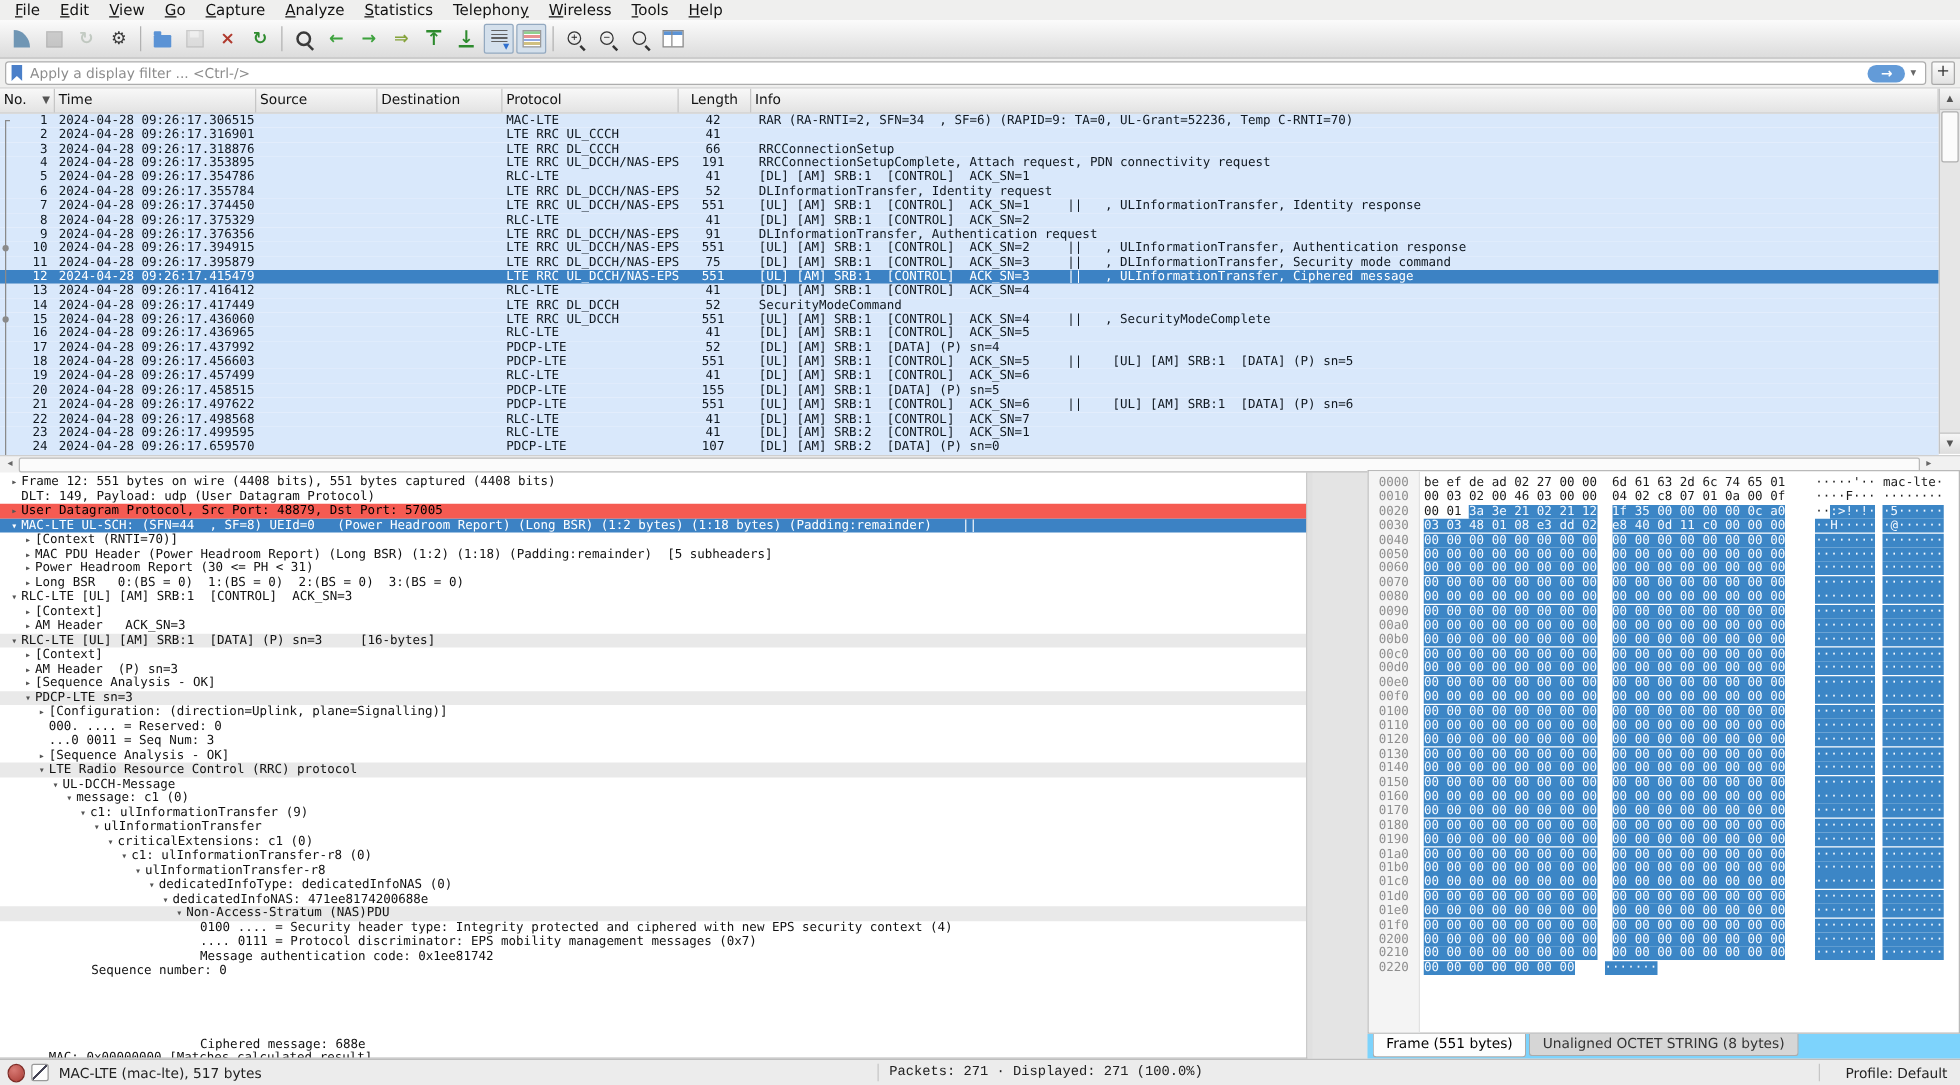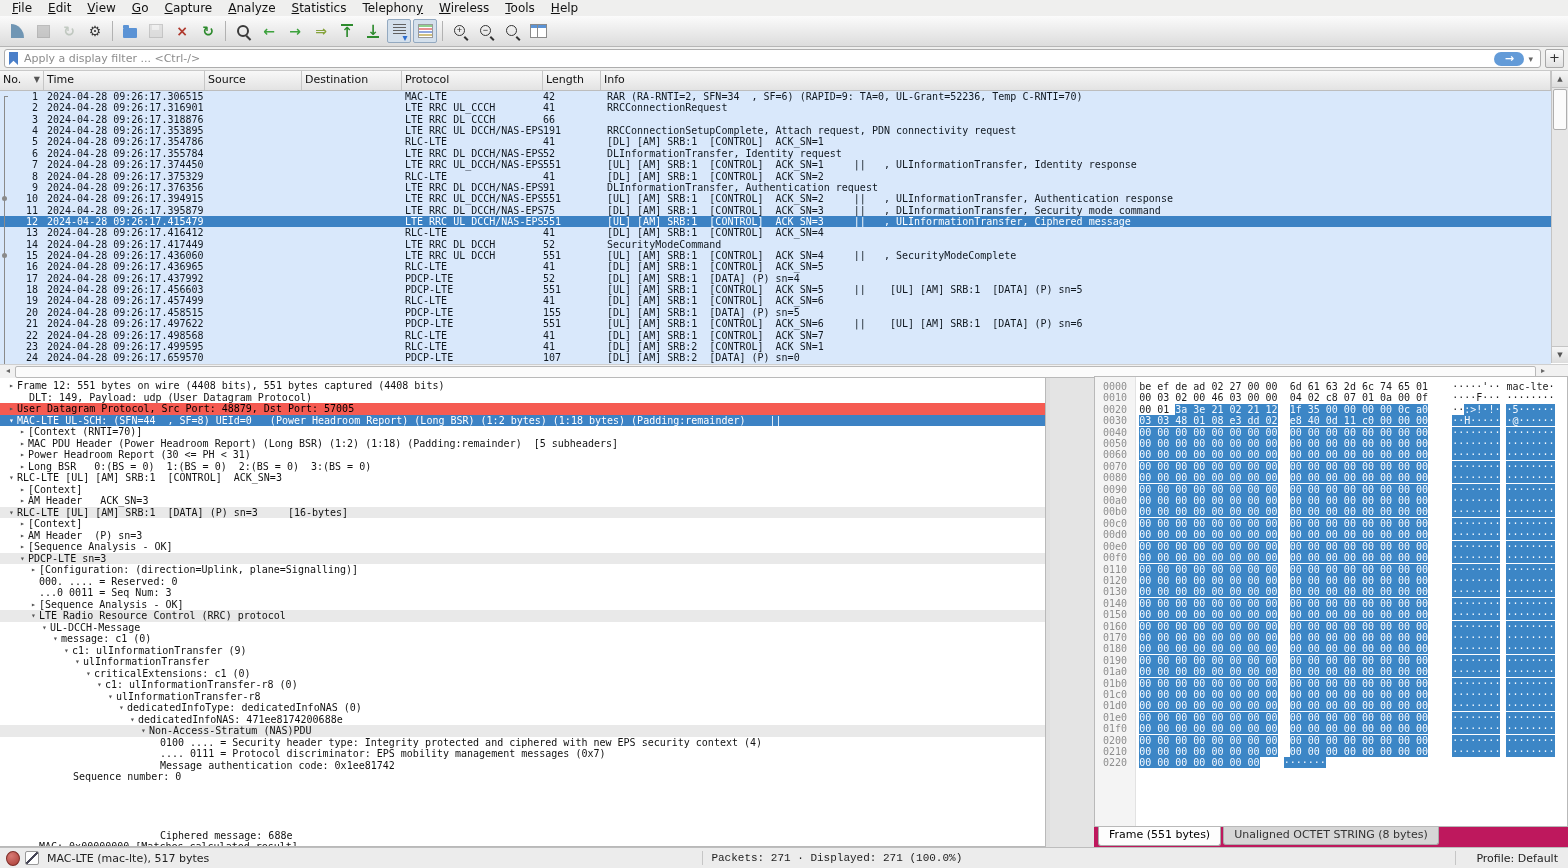--- a/index.html
+++ b/index.html
@@ -56,21 +56,21 @@
   .pl-header .cell{border-right:1px solid #c6c6c6;padding-left:3px;box-sizing:border-box;overflow:hidden;white-space:nowrap;}
   .pl-body{height:273px;overflow:hidden;position:relative;background:#fff;padding-right:17px;}
   .plrow{display:flex;height:11.37px;background:#d9e8fb;color:#101820;font-family:"DejaVu Sans Mono",monospace;font-size:10px;line-height:11.4px;white-space:pre;}
   .plrow.sel{background:#3c82c4;color:#fff;}
   .plrow .cell{box-sizing:border-box;overflow:hidden;flex:0 0 auto;}
   .c0{width:44px;text-align:right;padding-right:6px;}
   .c1{width:161px;padding-left:3px;}
   .c2{width:97px;}
   .c3{width:100px;}
   .c4{width:141px;padding-left:3px;}
-  .c5{width:58px;text-align:left;padding-right:3px;}
+  .c5{width:58px;text-align:center;padding-right:3px;}
   .c6{flex:1 1 auto !important;padding-left:6px;}
   .hc0{width:44px;position:relative;}
   .sortglyph{position:absolute;right:3px;top:0;font-size:8px;color:#555;}
   .gutterline{position:absolute;left:4px;width:1px;background:#8a8a8a;}
   .guttercorner{position:absolute;left:4px;height:1px;width:4px;background:#8a8a8a;}
   .gutterdot{position:absolute;left:2px;width:5px;height:5px;border-radius:50%;background:#8a8a8a;}
   .pl-vscroll{position:absolute;top:0;right:0;width:17px;height:292px;background:#e6e6e6;border-left:1px solid #c4c4c4;box-sizing:border-box;}
   .vbtn{height:16px;text-align:center;font-size:7px;line-height:16px;color:#555;background:linear-gradient(#f6f6f6,#dddddd);border-bottom:1px solid #c4c4c4;}
   .vbtn.bottom{position:absolute;bottom:0;left:0;right:0;border-top:1px solid #c4c4c4;border-bottom:none;}
   .vthumb{position:absolute;left:1px;right:1px;top:18px;height:39px;background:#fbfbfb;border:1px solid #aeaeae;border-radius:2px;}
@@ -89,21 +89,21 @@
   .dline.bgblue .arrow{color:#fff;}
   .dline.bggray{background:#e9e9e9;}
   .splitter{width:4px;flex:0 0 auto;background:#e0e0e0;}
   .bytespane{flex:1 1 auto;display:flex;flex-direction:column;min-width:0;padding-left:44px;}
   .hexview{flex:1 1 auto;background:#fff;border:1px solid #b9b9b9;box-sizing:border-box;overflow:hidden;padding:4px 0 0 8px;position:relative;}
   .hexgutter{position:absolute;left:0;top:0;bottom:0;width:40px;background:#f4f4f4;border-right:1px solid #e2e2e2;}
   .hexrow{position:relative;height:11.42px;line-height:11.45px;font-family:"DejaVu Sans Mono",monospace;font-size:10px;white-space:pre;color:#1c1c1c;}
   .hexrow .off{color:#8e8e8e;}
   .hexrow .sel{background:#3c86c6;color:#f4f9ff;}
   
-  .btabs{height:20px;flex:0 0 auto;display:flex;align-items:flex-start;background:#be185d;padding-left:4px;}
+  .btabs{height:20px;flex:0 0 auto;display:flex;align-items:flex-start;background:#7dd3fc;padding-left:4px;}
   .btab{height:17px;line-height:16px;font-size:11px;padding:0 10px;border:1px solid #ababab;border-top:none;
         border-radius:0 0 3px 3px;background:#d6d6d6;color:#333;margin-right:2px;}
   .btab.active{background:#fdfdfd;color:#000;height:18px;}
   
   .statusbar{height:20px;flex:0 0 auto;background:#ececec;border-top:1px solid #bdbdbd;display:flex;align-items:center;font-size:11px;color:#222;}
   .expert{width:12px;height:13px;border-radius:50%;background:radial-gradient(circle at 35% 30%,#d87a74,#a93c35);border:1px solid #7e2c27;margin:0 5px 0 6px;flex:0 0 auto;}
   .commentic{width:12px;height:12px;background:linear-gradient(135deg,#fdfdfd 42%,#445 42%,#445 55%,#fdfdfd 55%),#f6f6f6;border:1px solid #999;border-radius:2px;margin-right:8px;flex:0 0 auto;}
   .sb-left{flex:0 0 auto;}
   .sb-fill1{flex:1 1 auto;}
   .sb-sep{width:1px;height:14px;background:#c6c6c6;margin:0 8px;}
@@ -217,22 +217,22 @@
         <div class="cell hc0">No.<span class="sortglyph">▼</span></div>
         <div class="cell c1">Time</div>
         <div class="cell c2">Source</div>
         <div class="cell c3">Destination</div>
         <div class="cell c4">Protocol</div>
         <div class="cell c5">Length</div>
         <div class="cell c6 c6" style="flex: 1 1 auto;">Info</div>
       </div>
     <div class="pl-body" id="plbody">
         <div class="plrow"><div class="cell c0">1</div><div class="cell c1">2024-04-28 09:26:17.306515</div><div class="cell c2"></div><div class="cell c3"></div><div class="cell c4">MAC-LTE</div><div class="cell c5">42</div><div class="cell c6">RAR (RA-RNTI=2, SFN=34  , SF=6) (RAPID=9: TA=0, UL-Grant=52236, Temp C-RNTI=70)</div></div>
-        <div class="plrow"><div class="cell c0">2</div><div class="cell c1">2024-04-28 09:26:17.316901</div><div class="cell c2"></div><div class="cell c3"></div><div class="cell c4">LTE RRC UL_CCCH</div><div class="cell c5">41</div><div class="cell c6">RRCConnectionRequest</div></div>
-        <div class="plrow"><div class="cell c0">3</div><div class="cell c1">2024-04-28 09:26:17.318876</div><div class="cell c2"></div><div class="cell c3"></div><div class="cell c4">LTE RRC DL_CCCH</div><div class="cell c5">66</div></div>
+        <div class="plrow"><div class="cell c0">2</div><div class="cell c1">2024-04-28 09:26:17.316901</div><div class="cell c2"></div><div class="cell c3"></div><div class="cell c4">LTE RRC UL_CCCH</div><div class="cell c5">41</div></div>
+        <div class="plrow"><div class="cell c0">3</div><div class="cell c1">2024-04-28 09:26:17.318876</div><div class="cell c2"></div><div class="cell c3"></div><div class="cell c4">LTE RRC DL_CCCH</div><div class="cell c5">66</div><div class="cell c6">RRCConnectionSetup</div></div>
         <div class="plrow"><div class="cell c0">4</div><div class="cell c1">2024-04-28 09:26:17.353895</div><div class="cell c2"></div><div class="cell c3"></div><div class="cell c4">LTE RRC UL_DCCH/NAS-EPS</div><div class="cell c5">191</div><div class="cell c6">RRCConnectionSetupComplete, Attach request, PDN connectivity request</div></div>
         <div class="plrow"><div class="cell c0">5</div><div class="cell c1">2024-04-28 09:26:17.354786</div><div class="cell c2"></div><div class="cell c3"></div><div class="cell c4">RLC-LTE</div><div class="cell c5">41</div><div class="cell c6">[DL] [AM] SRB:1  [CONTROL]  ACK_SN=1</div></div>
         <div class="plrow"><div class="cell c0">6</div><div class="cell c1">2024-04-28 09:26:17.355784</div><div class="cell c2"></div><div class="cell c3"></div><div class="cell c4">LTE RRC DL_DCCH/NAS-EPS</div><div class="cell c5">52</div><div class="cell c6">DLInformationTransfer, Identity request</div></div>
         <div class="plrow"><div class="cell c0">7</div><div class="cell c1">2024-04-28 09:26:17.374450</div><div class="cell c2"></div><div class="cell c3"></div><div class="cell c4">LTE RRC UL_DCCH/NAS-EPS</div><div class="cell c5">551</div><div class="cell c6">[UL] [AM] SRB:1  [CONTROL]  ACK_SN=1     ||   , ULInformationTransfer, Identity response</div></div>
         <div class="plrow"><div class="cell c0">8</div><div class="cell c1">2024-04-28 09:26:17.375329</div><div class="cell c2"></div><div class="cell c3"></div><div class="cell c4">RLC-LTE</div><div class="cell c5">41</div><div class="cell c6">[DL] [AM] SRB:1  [CONTROL]  ACK_SN=2</div></div>
         <div class="plrow"><div class="cell c0">9</div><div class="cell c1">2024-04-28 09:26:17.376356</div><div class="cell c2"></div><div class="cell c3"></div><div class="cell c4">LTE RRC DL_DCCH/NAS-EPS</div><div class="cell c5">91</div><div class="cell c6">DLInformationTransfer, Authentication request</div></div>
         <div class="plrow"><div class="cell c0">10</div><div class="cell c1">2024-04-28 09:26:17.394915</div><div class="cell c2"></div><div class="cell c3"></div><div class="cell c4">LTE RRC UL_DCCH/NAS-EPS</div><div class="cell c5">551</div><div class="cell c6">[UL] [AM] SRB:1  [CONTROL]  ACK_SN=2     ||   , ULInformationTransfer, Authentication response</div></div>
         <div class="plrow"><div class="cell c0">11</div><div class="cell c1">2024-04-28 09:26:17.395879</div><div class="cell c2"></div><div class="cell c3"></div><div class="cell c4">LTE RRC DL_DCCH/NAS-EPS</div><div class="cell c5">75</div><div class="cell c6">[DL] [AM] SRB:1  [CONTROL]  ACK_SN=3     ||   , DLInformationTransfer, Security mode command</div></div>
         <div class="plrow sel"><div class="cell c0">12</div><div class="cell c1">2024-04-28 09:26:17.415479</div><div class="cell c2"></div><div class="cell c3"></div><div class="cell c4">LTE RRC UL_DCCH/NAS-EPS</div><div class="cell c5">551</div><div class="cell c6">[UL] [AM] SRB:1  [CONTROL]  ACK_SN=3     ||   , ULInformationTransfer, Ciphered message</div></div>
         <div class="plrow"><div class="cell c0">13</div><div class="cell c1">2024-04-28 09:26:17.416412</div><div class="cell c2"></div><div class="cell c3"></div><div class="cell c4">RLC-LTE</div><div class="cell c5">41</div><div class="cell c6">[DL] [AM] SRB:1  [CONTROL]  ACK_SN=4</div></div>
@@ -260,21 +260,21 @@
     <div class="pl-vscroll">
       <div class="vbtn">▲</div>
       <div class="vthumb"></div>
       <div class="vbtn bottom">▼</div>
     </div>
   </div>
 
   <div class="main">
     <div class="details" id="details">
         <div class="dline" style="padding-left: 6px;"><span class="arrow">▸</span><span>Frame 12: 551 bytes on wire (4408 bits), 551 bytes captured (4408 bits)</span></div>
-        <div class="dline" style="padding-left: 18px;"><span class="arrow"></span><span>DLT: 149, Payload: udp (User Datagram Protocol)</span></div>
+        <div class="dline" style="padding-left: 6px;"><span class="arrow"></span><span>DLT: 149, Payload: udp (User Datagram Protocol)</span></div>
         <div class="dline bgred" style="padding-left: 6px;"><span class="arrow">▸</span><span>User Datagram Protocol, Src Port: 48879, Dst Port: 57005</span></div>
         <div class="dline bgblue" style="padding-left: 6px;"><span class="arrow">▾</span><span>MAC-LTE UL-SCH: (SFN=44  , SF=8) UEId=0   (Power Headroom Report) (Long BSR) (1:2 bytes) (1:18 bytes) (Padding:remainder)    ||</span></div>
         <div class="dline" style="padding-left: 17px;"><span class="arrow">▸</span><span>[Context (RNTI=70)]</span></div>
         <div class="dline" style="padding-left: 17px;"><span class="arrow">▸</span><span>MAC PDU Header (Power Headroom Report) (Long BSR) (1:2) (1:18) (Padding:remainder)  [5 subheaders]</span></div>
         <div class="dline" style="padding-left: 17px;"><span class="arrow">▸</span><span>Power Headroom Report (30 &lt;= PH &lt; 31)</span></div>
         <div class="dline" style="padding-left: 17px;"><span class="arrow">▸</span><span>Long BSR   0:(BS = 0)  1:(BS = 0)  2:(BS = 0)  3:(BS = 0)</span></div>
         <div class="dline" style="padding-left: 6px;"><span class="arrow">▾</span><span>RLC-LTE [UL] [AM] SRB:1  [CONTROL]  ACK_SN=3</span></div>
         <div class="dline" style="padding-left: 17px;"><span class="arrow">▸</span><span>[Context]</span></div>
         <div class="dline" style="padding-left: 17px;"><span class="arrow">▸</span><span>AM Header   ACK_SN=3</span></div>
         <div class="dline bggray" style="padding-left: 6px;"><span class="arrow">▾</span><span>RLC-LTE [UL] [AM] SRB:1  [DATA] (P) sn=3     [16-bytes]</span></div>
@@ -319,20 +319,21 @@
           <div class="hexrow"><span class="off">0060</span>  <span class="hx sel">00 00 00 00 00 00 00 00</span>  <span class="hx sel">00 00 00 00 00 00 00 00</span>    <span class="hx sel">········</span> <span class="hx sel">········</span></div>
           <div class="hexrow"><span class="off">0070</span>  <span class="hx sel">00 00 00 00 00 00 00 00</span>  <span class="hx sel">00 00 00 00 00 00 00 00</span>    <span class="hx sel">········</span> <span class="hx sel">········</span></div>
           <div class="hexrow"><span class="off">0080</span>  <span class="hx sel">00 00 00 00 00 00 00 00</span>  <span class="hx sel">00 00 00 00 00 00 00 00</span>    <span class="hx sel">········</span> <span class="hx sel">········</span></div>
           <div class="hexrow"><span class="off">0090</span>  <span class="hx sel">00 00 00 00 00 00 00 00</span>  <span class="hx sel">00 00 00 00 00 00 00 00</span>    <span class="hx sel">········</span> <span class="hx sel">········</span></div>
           <div class="hexrow"><span class="off">00a0</span>  <span class="hx sel">00 00 00 00 00 00 00 00</span>  <span class="hx sel">00 00 00 00 00 00 00 00</span>    <span class="hx sel">········</span> <span class="hx sel">········</span></div>
           <div class="hexrow"><span class="off">00b0</span>  <span class="hx sel">00 00 00 00 00 00 00 00</span>  <span class="hx sel">00 00 00 00 00 00 00 00</span>    <span class="hx sel">········</span> <span class="hx sel">········</span></div>
           <div class="hexrow"><span class="off">00c0</span>  <span class="hx sel">00 00 00 00 00 00 00 00</span>  <span class="hx sel">00 00 00 00 00 00 00 00</span>    <span class="hx sel">········</span> <span class="hx sel">········</span></div>
           <div class="hexrow"><span class="off">00d0</span>  <span class="hx sel">00 00 00 00 00 00 00 00</span>  <span class="hx sel">00 00 00 00 00 00 00 00</span>    <span class="hx sel">········</span> <span class="hx sel">········</span></div>
           <div class="hexrow"><span class="off">00e0</span>  <span class="hx sel">00 00 00 00 00 00 00 00</span>  <span class="hx sel">00 00 00 00 00 00 00 00</span>    <span class="hx sel">········</span> <span class="hx sel">········</span></div>
           <div class="hexrow"><span class="off">00f0</span>  <span class="hx sel">00 00 00 00 00 00 00 00</span>  <span class="hx sel">00 00 00 00 00 00 00 00</span>    <span class="hx sel">········</span> <span class="hx sel">········</span></div>
+          <div class="hexrow"><span class="off">0100</span>  <span class="hx sel">00 00 00 00 00 00 00 00</span>  <span class="hx sel">00 00 00 00 00 00 00 00</span>    <span class="hx sel">········</span> <span class="hx sel">········</span></div>
           <div class="hexrow"><span class="off">0110</span>  <span class="hx sel">00 00 00 00 00 00 00 00</span>  <span class="hx sel">00 00 00 00 00 00 00 00</span>    <span class="hx sel">········</span> <span class="hx sel">········</span></div>
           <div class="hexrow"><span class="off">0120</span>  <span class="hx sel">00 00 00 00 00 00 00 00</span>  <span class="hx sel">00 00 00 00 00 00 00 00</span>    <span class="hx sel">········</span> <span class="hx sel">········</span></div>
           <div class="hexrow"><span class="off">0130</span>  <span class="hx sel">00 00 00 00 00 00 00 00</span>  <span class="hx sel">00 00 00 00 00 00 00 00</span>    <span class="hx sel">········</span> <span class="hx sel">········</span></div>
           <div class="hexrow"><span class="off">0140</span>  <span class="hx sel">00 00 00 00 00 00 00 00</span>  <span class="hx sel">00 00 00 00 00 00 00 00</span>    <span class="hx sel">········</span> <span class="hx sel">········</span></div>
           <div class="hexrow"><span class="off">0150</span>  <span class="hx sel">00 00 00 00 00 00 00 00</span>  <span class="hx sel">00 00 00 00 00 00 00 00</span>    <span class="hx sel">········</span> <span class="hx sel">········</span></div>
           <div class="hexrow"><span class="off">0160</span>  <span class="hx sel">00 00 00 00 00 00 00 00</span>  <span class="hx sel">00 00 00 00 00 00 00 00</span>    <span class="hx sel">········</span> <span class="hx sel">········</span></div>
           <div class="hexrow"><span class="off">0170</span>  <span class="hx sel">00 00 00 00 00 00 00 00</span>  <span class="hx sel">00 00 00 00 00 00 00 00</span>    <span class="hx sel">········</span> <span class="hx sel">········</span></div>
           <div class="hexrow"><span class="off">0180</span>  <span class="hx sel">00 00 00 00 00 00 00 00</span>  <span class="hx sel">00 00 00 00 00 00 00 00</span>    <span class="hx sel">········</span> <span class="hx sel">········</span></div>
           <div class="hexrow"><span class="off">0190</span>  <span class="hx sel">00 00 00 00 00 00 00 00</span>  <span class="hx sel">00 00 00 00 00 00 00 00</span>    <span class="hx sel">········</span> <span class="hx sel">········</span></div>
           <div class="hexrow"><span class="off">01a0</span>  <span class="hx sel">00 00 00 00 00 00 00 00</span>  <span class="hx sel">00 00 00 00 00 00 00 00</span>    <span class="hx sel">········</span> <span class="hx sel">········</span></div>

